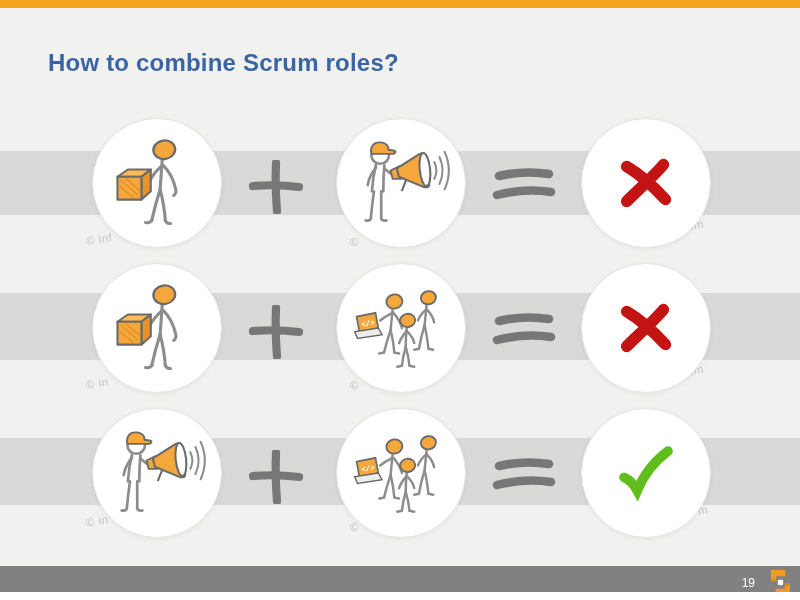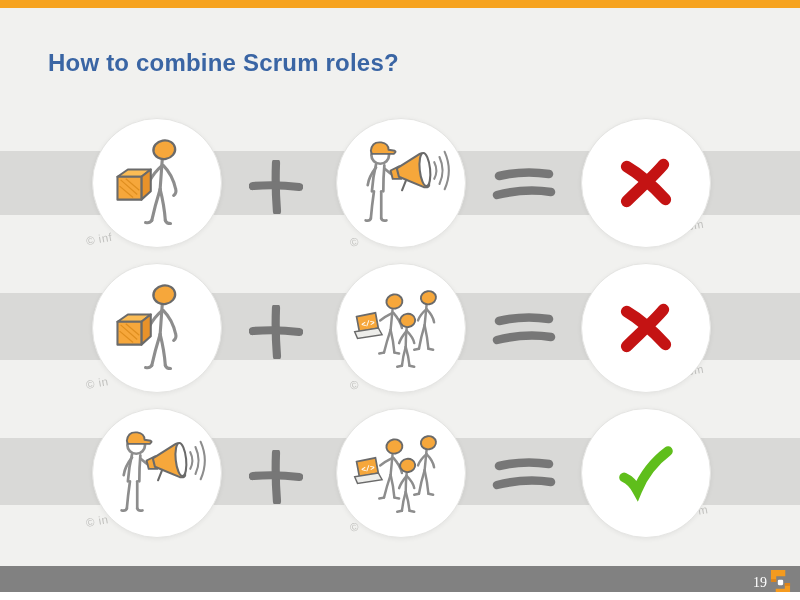--- a/index.html
+++ b/index.html
@@ -38,22 +38,22 @@
   .footer{
     position:absolute;left:0;top:566px;width:800px;height:34px;
     background:#818181;z-index:3;
   }
   .footer-text{
     position:absolute;left:103px;top:50%;transform:translateY(-50%);
     color:#FFFFFF;font-size:21px;letter-spacing:1px;white-space:nowrap;
   }
   .footer-text .brand{font-weight:bold;}
   .page-num{
-    position:absolute;right:33px;top:50%;transform:translateY(-50%);
-    color:#FFFFFF;font-size:14px;font-family:Liberation Serif, serif;
+    position:absolute;right:45px;top:50%;transform:translateY(-50%);
+    color:#FFFFFF;font-size:12px;
   }
   .logo{position:absolute;right:9px;top:3px;width:21px;height:27px;}
 </style>
 </head>
 <body>
 
 <svg width="0" height="0" style="position:absolute">
   <defs>
 
     <symbol id="sym-product-owner" viewBox="0 0 100 100">

